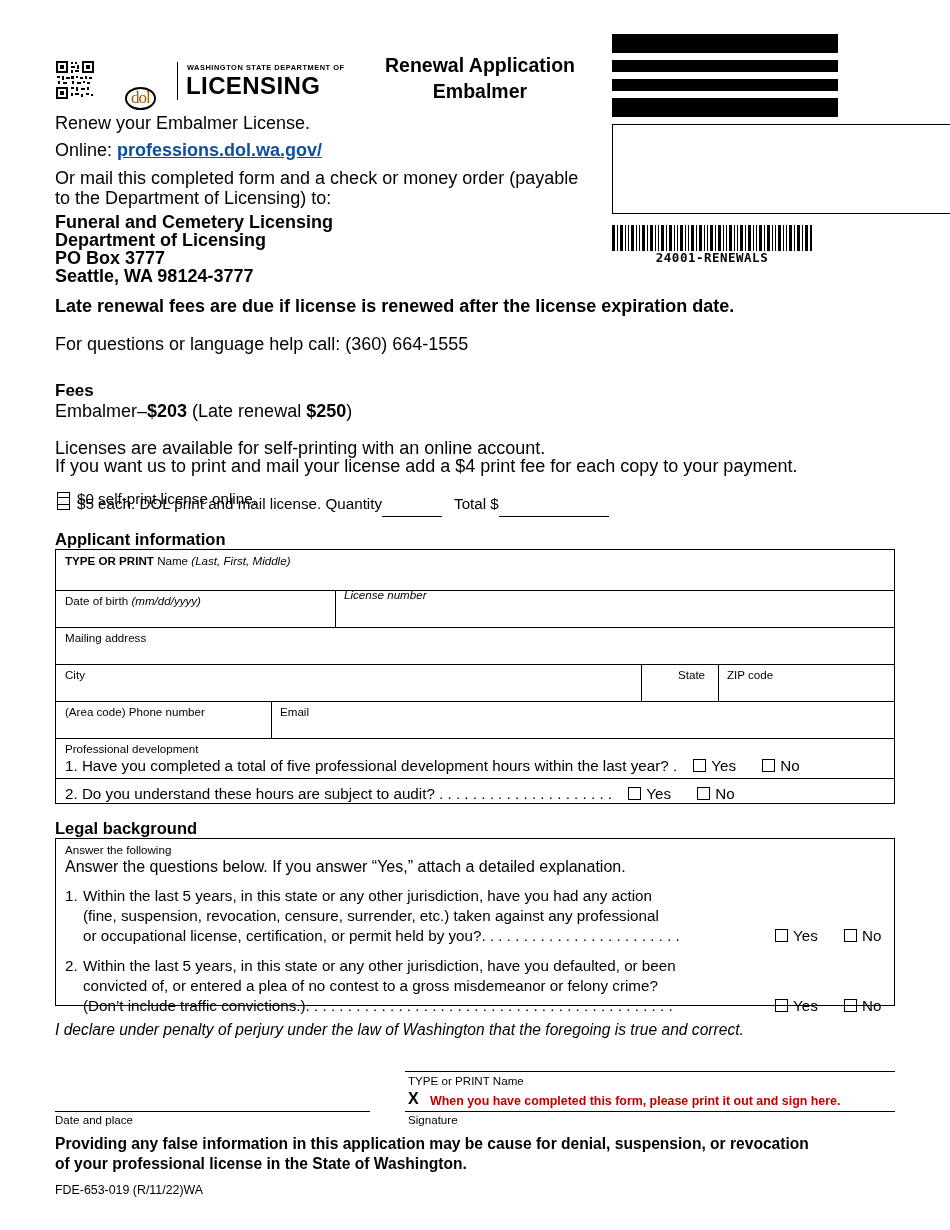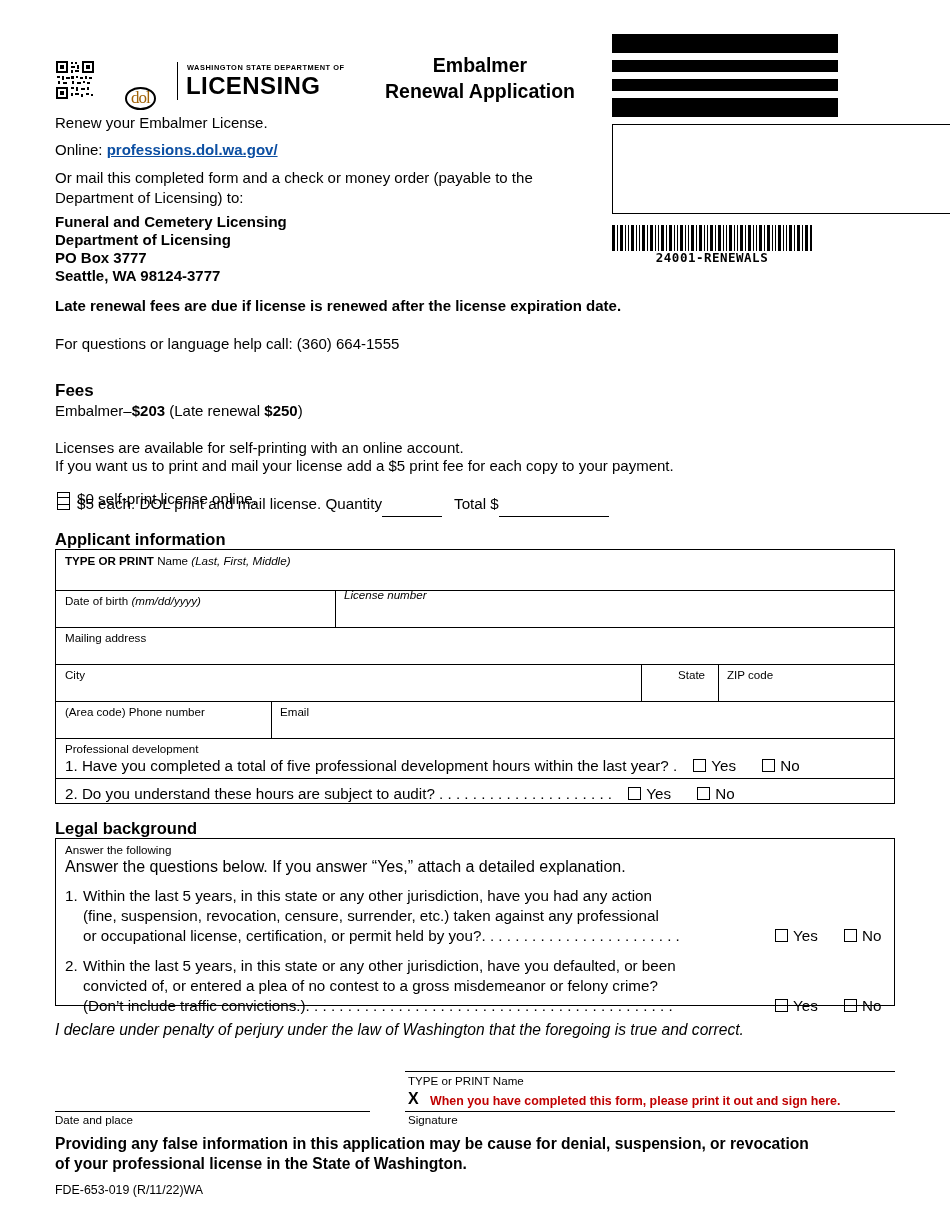--- a/index.html
+++ b/index.html
@@ -146,21 +146,21 @@
     top: 250px;
     width: 200px;
     text-align: center;
     font-family: "DejaVu Sans Mono", monospace;
     font-size: 12.5px;
     font-weight: bold;
     letter-spacing: 0.5px;
   }
 
   
-  .txt { position: absolute; font-size: 15px; line-height: 20px; }
+  .txt { position: absolute; font-size: 18px; line-height: 20px; }
   .b { font-weight: bold; }
   .link { color: #0b4ea2; font-weight: bold; text-decoration: underline; }
 
   #renew-line { left: 55px; top: 113px; }
   #online-line { left: 55px; top: 140px; }
   #mail-line { left: 55px; top: 168px; width: 530px; }
   #addr1 { left: 55px; top: 212px; font-weight: bold; }
   #addr2 { left: 55px; top: 230px; font-weight: bold; }
   #addr3 { left: 55px; top: 248px; font-weight: bold; }
   #addr4 { left: 55px; top: 266px; font-weight: bold; }
@@ -379,22 +379,22 @@
     </div>
 
     <div class="dol-logo">
       <div class="dol-mark"><span class="oval">dol</span></div>
       <div class="dol-rule"></div>
       <div class="dol-dept">WASHINGTON STATE DEPARTMENT OF</div>
       <div class="dol-lic">LICENSING</div>
     </div>
 
     <div class="form-title">
+      <div>Renewal Application</div>
       <div>Embalmer</div>
-      <div>Renewal Application</div>
     </div>
   </div>
 
   <div class="bars">
     <div class="bar bar1"></div>
     <div class="bar bar2"></div>
     <div class="bar bar3"></div>
     <div class="bar bar4"></div>
   </div>
   <div class="mailbox"></div>
@@ -475,21 +475,21 @@
 
   <div class="txt" id="late-line">Late renewal fees are due if license is renewed after the license expiration date.</div>
   <div class="txt" id="questions-line">For questions or language help call: (360) 664-1555</div>
 
   <div id="fees-head">Fees</div>
   <div class="txt" id="fees-line">
     <span>Embalmer–</span><span class="b">$203</span><span> (Late renewal </span><span class="b">$250</span><span>)</span>
   </div>
 
   <div class="txt" id="self-print-1">Licenses are available for self-printing with an online account.</div>
-  <div class="txt" id="self-print-2">If you want us to print and mail your license add a $5 print fee for each copy to your payment.</div>
+  <div class="txt" id="self-print-2">If you want us to print and mail your license add a $4 print fee for each copy to your payment.</div>
 
   <div class="cbrow" id="cb-row1">
     <span class="cbox"></span><span>$0 self-print license online.</span>
   </div>
 
   <div class="cbrow" id="cb-row2">
     <span class="cbox"></span><span>$5 each. DOL print and mail license.  Quantity</span><span class="fillline" style="width:60px;">&nbsp;</span><span style="margin-left:12px;">Total $</span><span class="fillline" style="width:110px;">&nbsp;</span>
   </div>
 
   <div class="sec-head" id="applicant-head">Applicant information</div>

